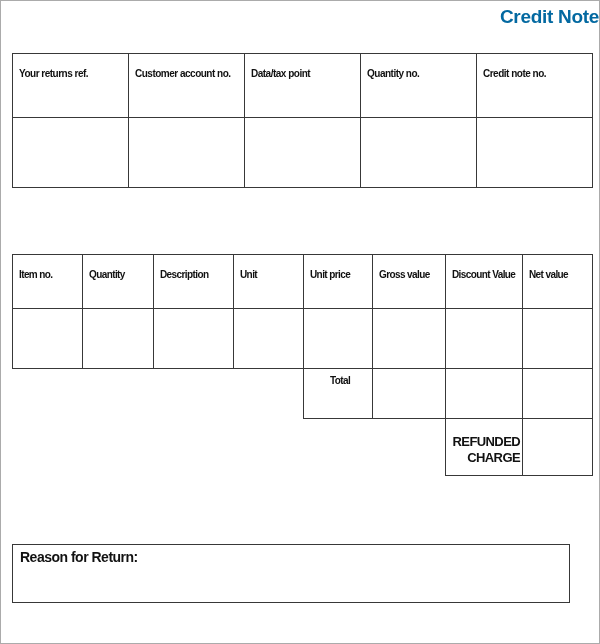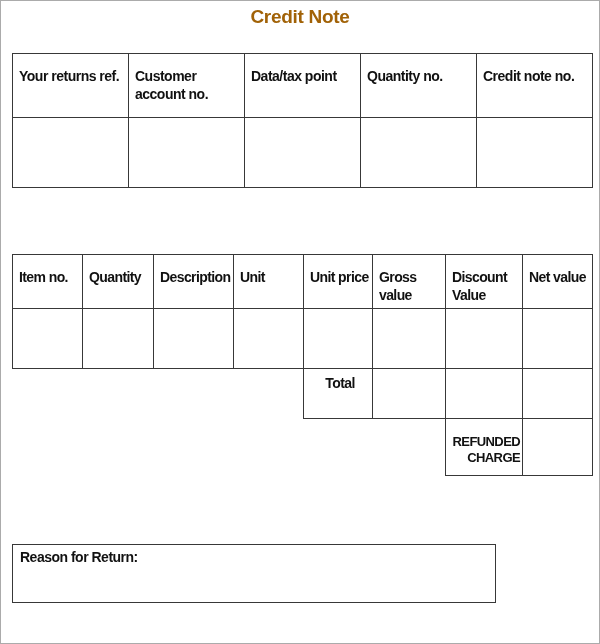--- a/index.html
+++ b/index.html
@@ -11,38 +11,38 @@
     background: #ffffff;
     border: 1px solid #ababab;
     font-family: "Liberation Sans", "DejaVu Sans", sans-serif;
     color: #111;
   }
   .title {
     position: absolute;
     top: 5px;
     left: 0;
     width: 100%;
-    text-align: center;
+    text-align: right;
     font-size: 19px;
     font-weight: bold;
     letter-spacing: -0.3px;
-    color: #a16207;
+    color: #0369a1;
   }
   table {
     position: absolute;
     left: 11px;
     border-collapse: collapse;
     table-layout: fixed;
   }
   .t1 { top: 52px; width: 580px; }
   .t2 { top: 229px; width: 580px; margin-top: 24px; }
   td {
     border: 1.5px solid #383838;
     font-weight: bold;
-    font-size: 14px;
+    font-size: 10px;
     line-height: 1.3;
     letter-spacing: -0.5px;
     vertical-align: top;
     padding: 13px 2px 2px 6px;
     overflow: hidden;
     box-sizing: border-box;
   }
   .t1 tr.hr  { height: 64px; }
   .t1 tr.dr  { height: 70px; }
   .t2 tr.hr  { height: 54px; }
@@ -53,21 +53,21 @@
   .t2 td { letter-spacing: -0.6px; }
   td.blank { padding: 0; }
   td.nob { border: none; }
   td.lbl-total { padding-top: 5px; text-align: center; }
   td.lbl-vat, td.lbl-ref { padding-top: 15px; }
   td.lbl-ref { font-size: 13px; letter-spacing: -0.6px; line-height: 1.25; }
   .reason {
     position: absolute;
     left: 11px;
     top: 543px;
-    width: 484px;
+    width: 558px;
     height: 59px;
     box-sizing: border-box;
     border: 1.5px solid #383838;
     padding: 3px 7px;
   }
   .reason span {
     font-weight: bold;
     font-size: 14px;
     letter-spacing: -0.5px;
   }

